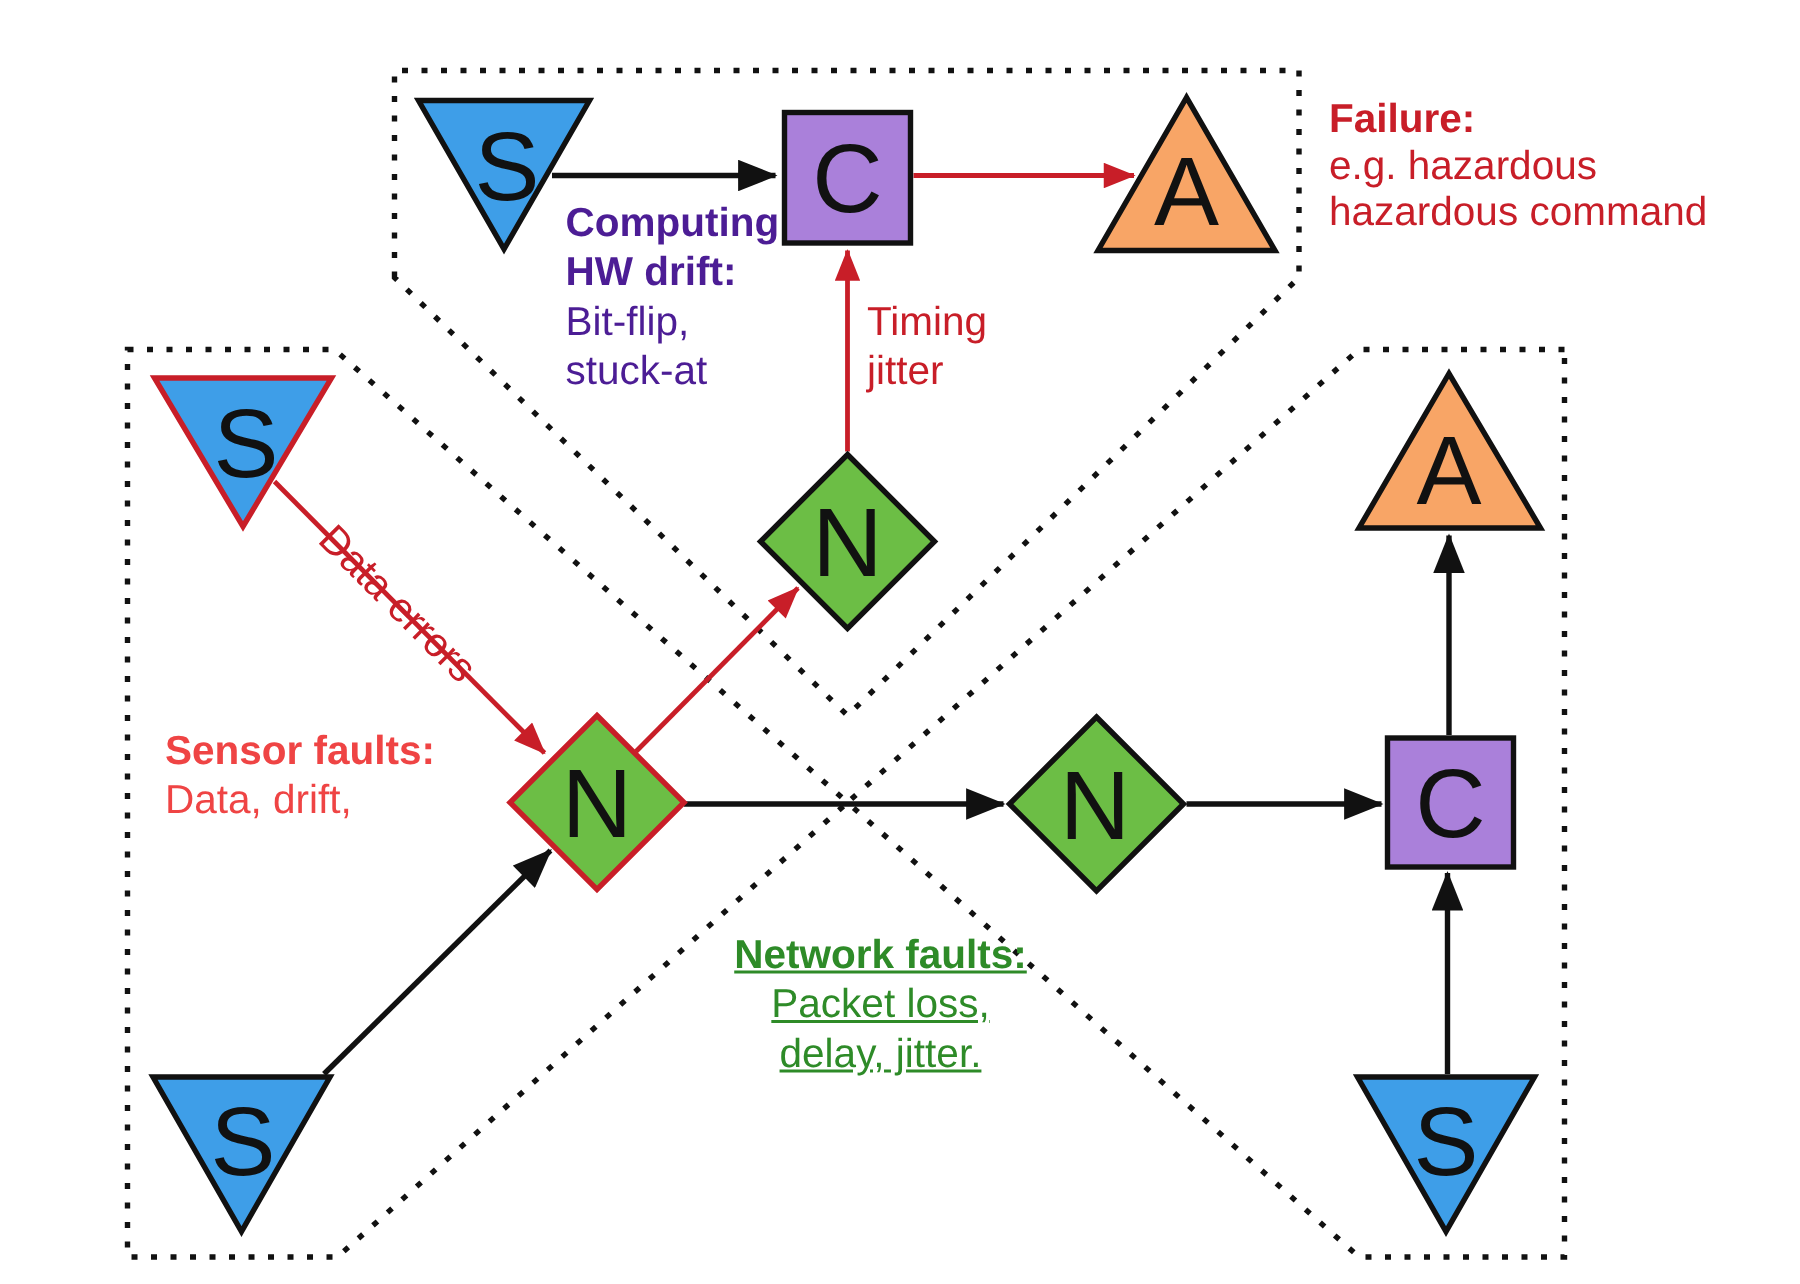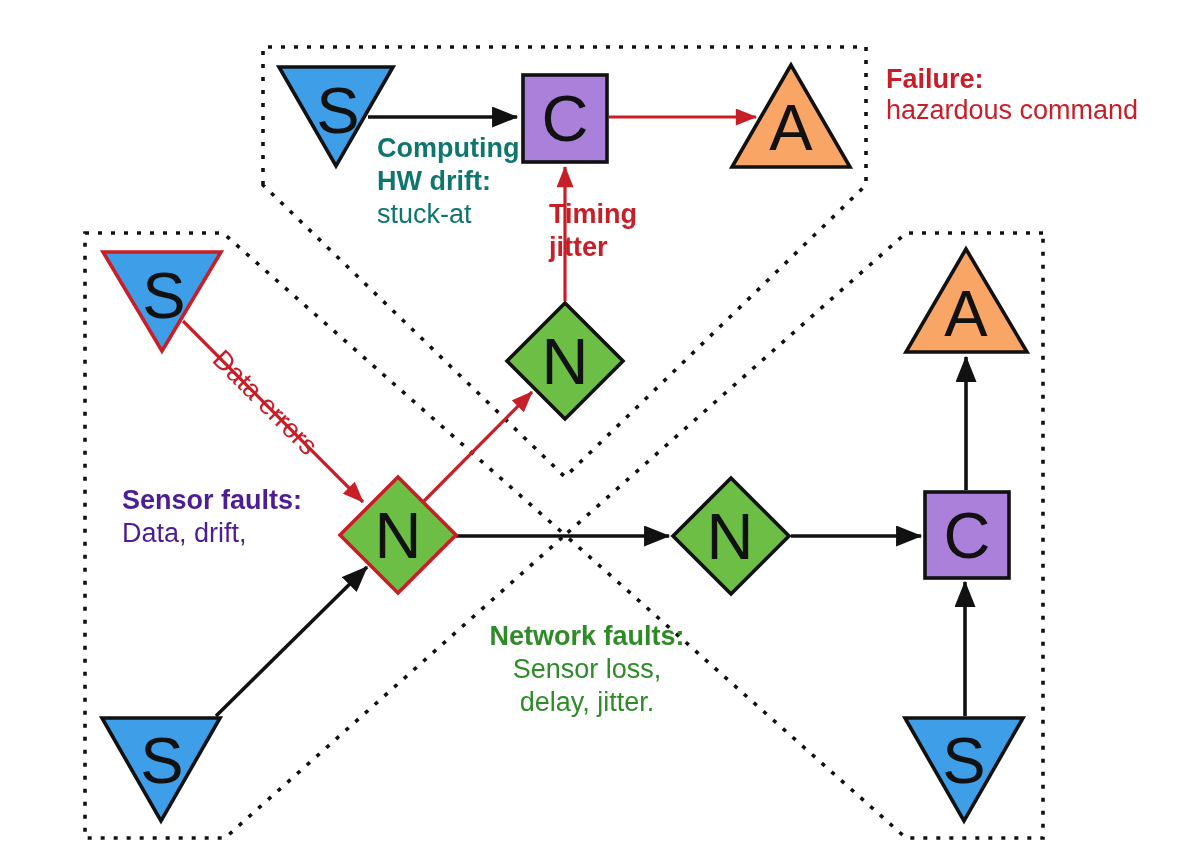--- a/index.html
+++ b/index.html
@@ -24,23 +24,23 @@
   .arrow-red{stroke:#C81E28;stroke-width:3.2;fill:none;}
   .letter{
     font-family:"Liberation Sans", sans-serif;
     font-size:65px;font-weight:400;fill:#111111;
     text-anchor:middle;
   }
 
   
   .note{position:absolute;font-size:27px;line-height:33px;white-space:nowrap;}
   .note b{font-weight:bold;}
-  .purple{color:#0f766e;}
+  .purple{color:#4c1d95;}
   .red{color:#C81E28;}
-  .blue{color:#4c1d95;margin-left:12px;}
+  .blue{color:#ef4444;}
   .green{color:#2E8B28;}
   .center{text-align:center;}
   .rot{
     position:absolute;left:228px;top:344px;
     transform:rotate(45deg);transform-origin:0 0;
     font-size:27px;color:#C81E28;white-space:nowrap;
   }
 </style>
 </head>
 <body>
@@ -103,39 +103,41 @@
     <polygon class="fill-actuator stroke-black" points="966,249 906,352 1027,352"></polygon>
     <text class="letter" x="966" y="336">A</text>
 
     <polygon class="fill-sensor stroke-black" points="905,718 1023,718 964,821"></polygon>
     <text class="letter" x="964" y="783">S</text>
   </svg>
 
   <div class="note purple" style="left:377px;top:132px;">
     <div><b>Computing</b></div>
     <div><b>HW drift:</b></div>
+    <div>Bit-flip,</div>
     <div>stuck-at</div>
   </div>
 
   <div class="note red" style="left:886px;top:64px;line-height:31px;">
     <div><b>Failure:</b></div>
+    <div>e.g. hazardous</div>
     <div>hazardous command</div>
   </div>
 
-  <div class="note red" style="left:549px;top:198px;font-weight:bold;">
+  <div class="note red" style="left:578px;top:198px;">
     <div>Timing</div>
     <div>jitter</div>
   </div>
 
   <div class="rot">Data errors</div>
 
   <div class="note blue" style="left:110px;top:484px;">
     <div><b>Sensor faults:</b></div>
     <div>Data, drift,</div>
   </div>
 
-  <div class="note green center" style="left:437px;top:620px;width:300px;">
+  <div class="note green center" style="left:437px;top:620px;width:300px;text-decoration:underline;">
     <div><b>Network faults:</b></div>
-    <div>Sensor loss,</div>
+    <div>Packet loss,</div>
     <div>delay, jitter.</div>
   </div>
 
 </div>
 
 </body></html>

